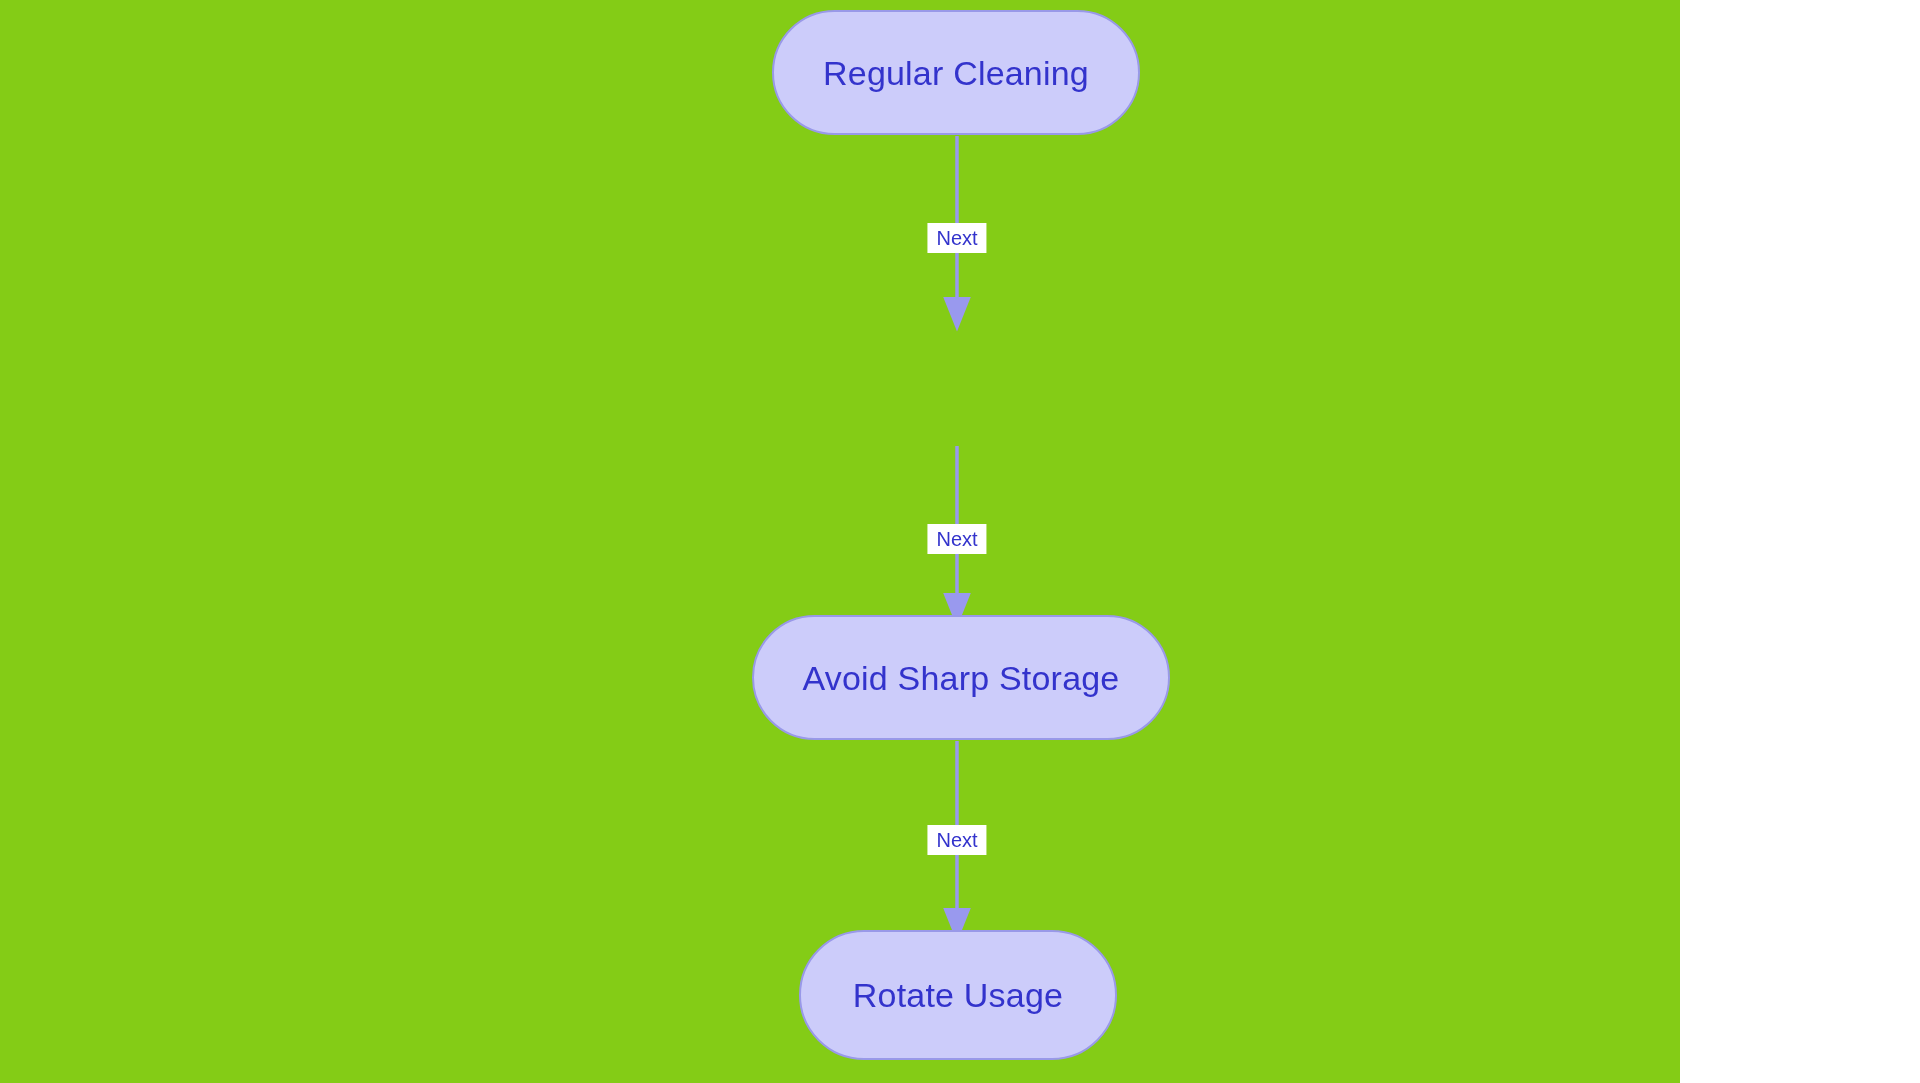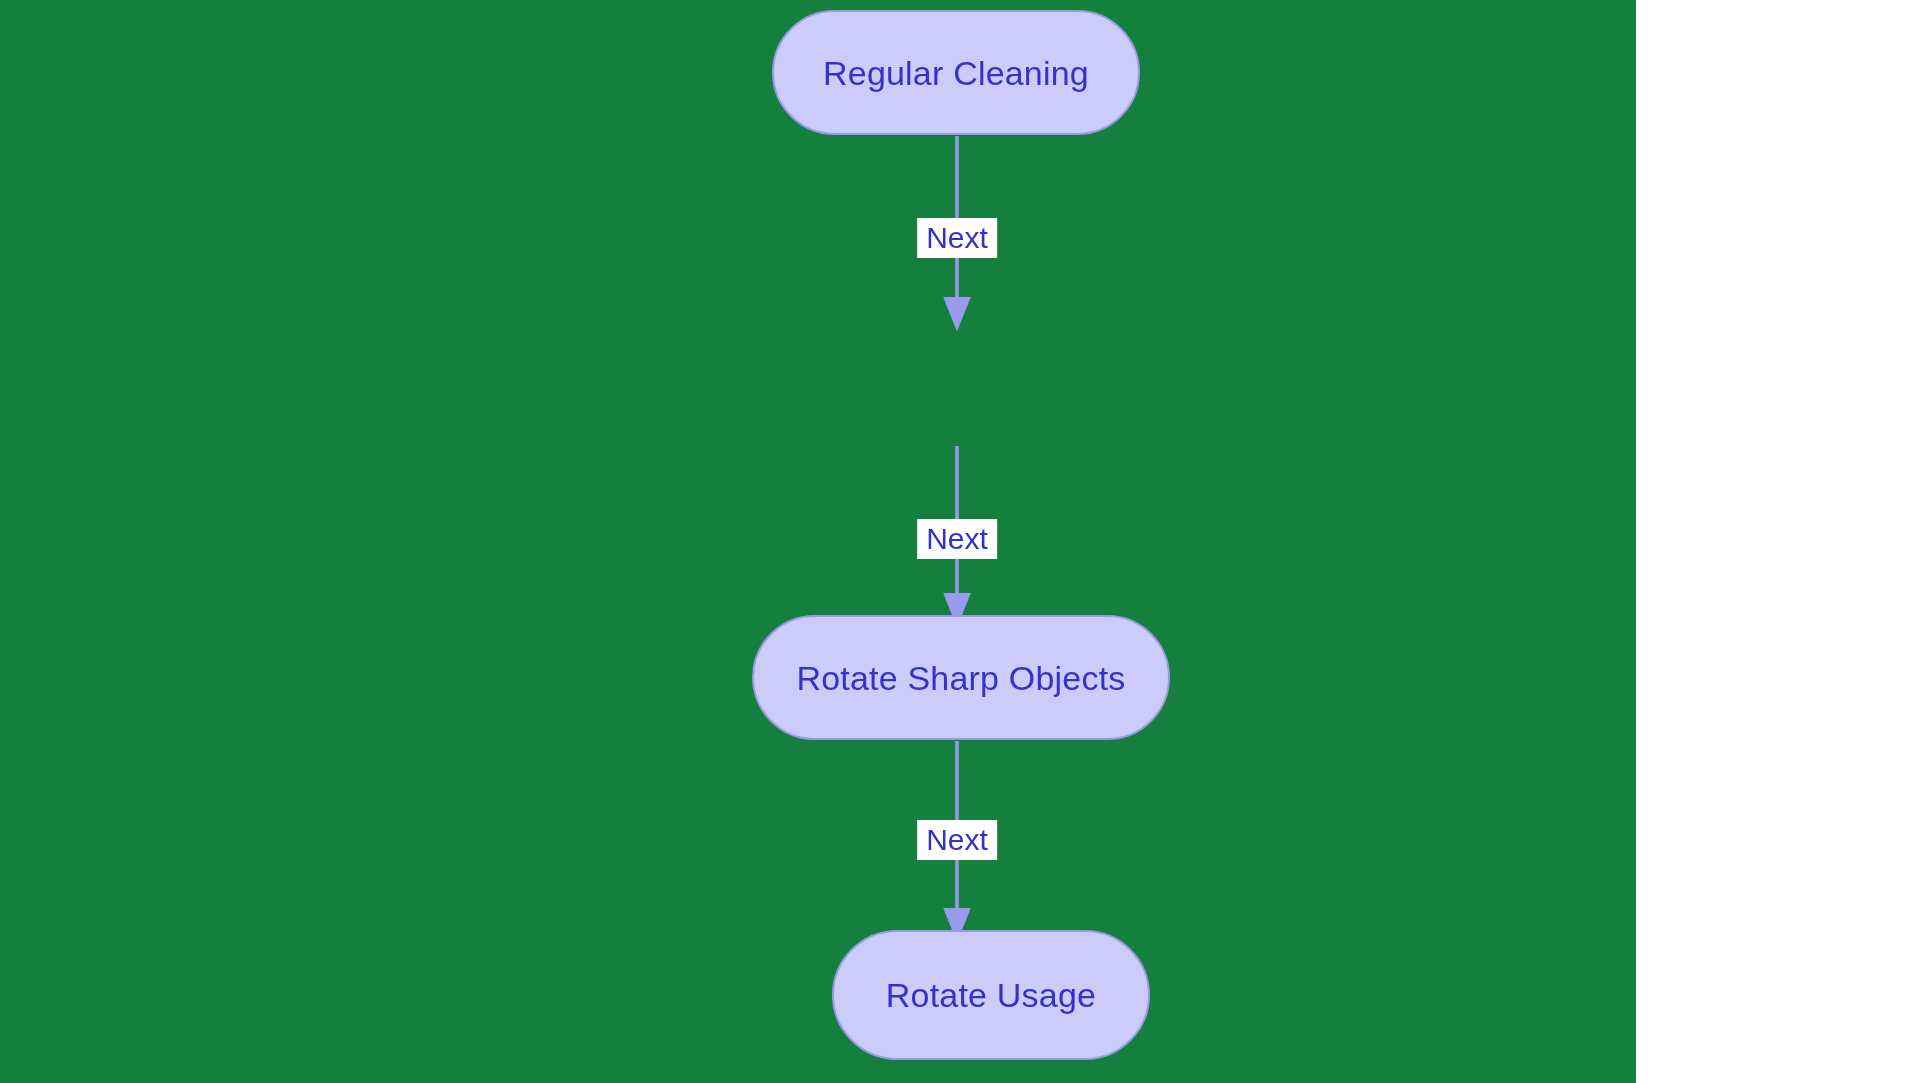--- a/index.html
+++ b/index.html
@@ -11,21 +11,22 @@
     width: 1920px;
     height: 1083px;
     overflow: hidden;
     font-family: "Liberation Sans", sans-serif;
   }
 
   #flowchart-canvas {
     position: relative;
     width: 1636px;
     height: 1083px;
-    background: #15803d;
+    background: #84cc16;
+    padding-left: 44px;
   }
 
   
   #connector-layer {
     position: absolute;
     left: 0;
     top: 0;
     width: 1920px;
     height: 1083px;
     pointer-events: none;
@@ -50,29 +51,29 @@
   }
   .flow-node .node-label {
     color: #3333CC;
     pointer-events: none;
   }
 
   
   #node-regular-cleaning    { left: 772px;  top: 10px;   width: 368px; height: 125px; }
   #node-proper-storage      { left: 795px;  top: 320px;  width: 333px; height: 125px; }
   #node-avoid-sharp-objects { left: 752px;  top: 615px;  width: 418px; height: 125px; }
-  #node-rotate-usage        { left: 832px;  top: 930px;  width: 318px; height: 130px; }
+  #node-rotate-usage        { left: 799px;  top: 930px;  width: 318px; height: 130px; }
 
   
   .edge-label {
     position: absolute;
     transform: translate(-50%, -50%);
     background: #FFFFFF;
     color: #3333CC;
-    font-size: 30px;
+    font-size: 20px;
     line-height: 1;
     padding: 5px 9px;
     white-space: nowrap;
   }
   #edge-label-1 { left: 957px; top: 238px; }
   #edge-label-2 { left: 957px; top: 539px; }
   #edge-label-3 { left: 957px; top: 840px; }
 </style>
 </head>
 <body>
@@ -92,21 +93,21 @@
 
     <line x1="957" y1="741" x2="957" y2="911" stroke="#9999EE" stroke-width="3.5" marker-end="url(#arrowhead)"></line>
   </svg>
 
   <div class="flow-node" id="node-regular-cleaning">
     <span class="node-label">Regular Cleaning</span>
   </div>
 
 
   <div class="flow-node" id="node-avoid-sharp-objects">
-    <span class="node-label">Rotate Sharp Objects</span>
+    <span class="node-label">Avoid Sharp Storage</span>
   </div>
 
   <div class="flow-node" id="node-rotate-usage">
     <span class="node-label">Rotate Usage</span>
   </div>
 
   <div class="edge-label" id="edge-label-1">Next</div>
 
   <div class="edge-label" id="edge-label-2">Next</div>
 

